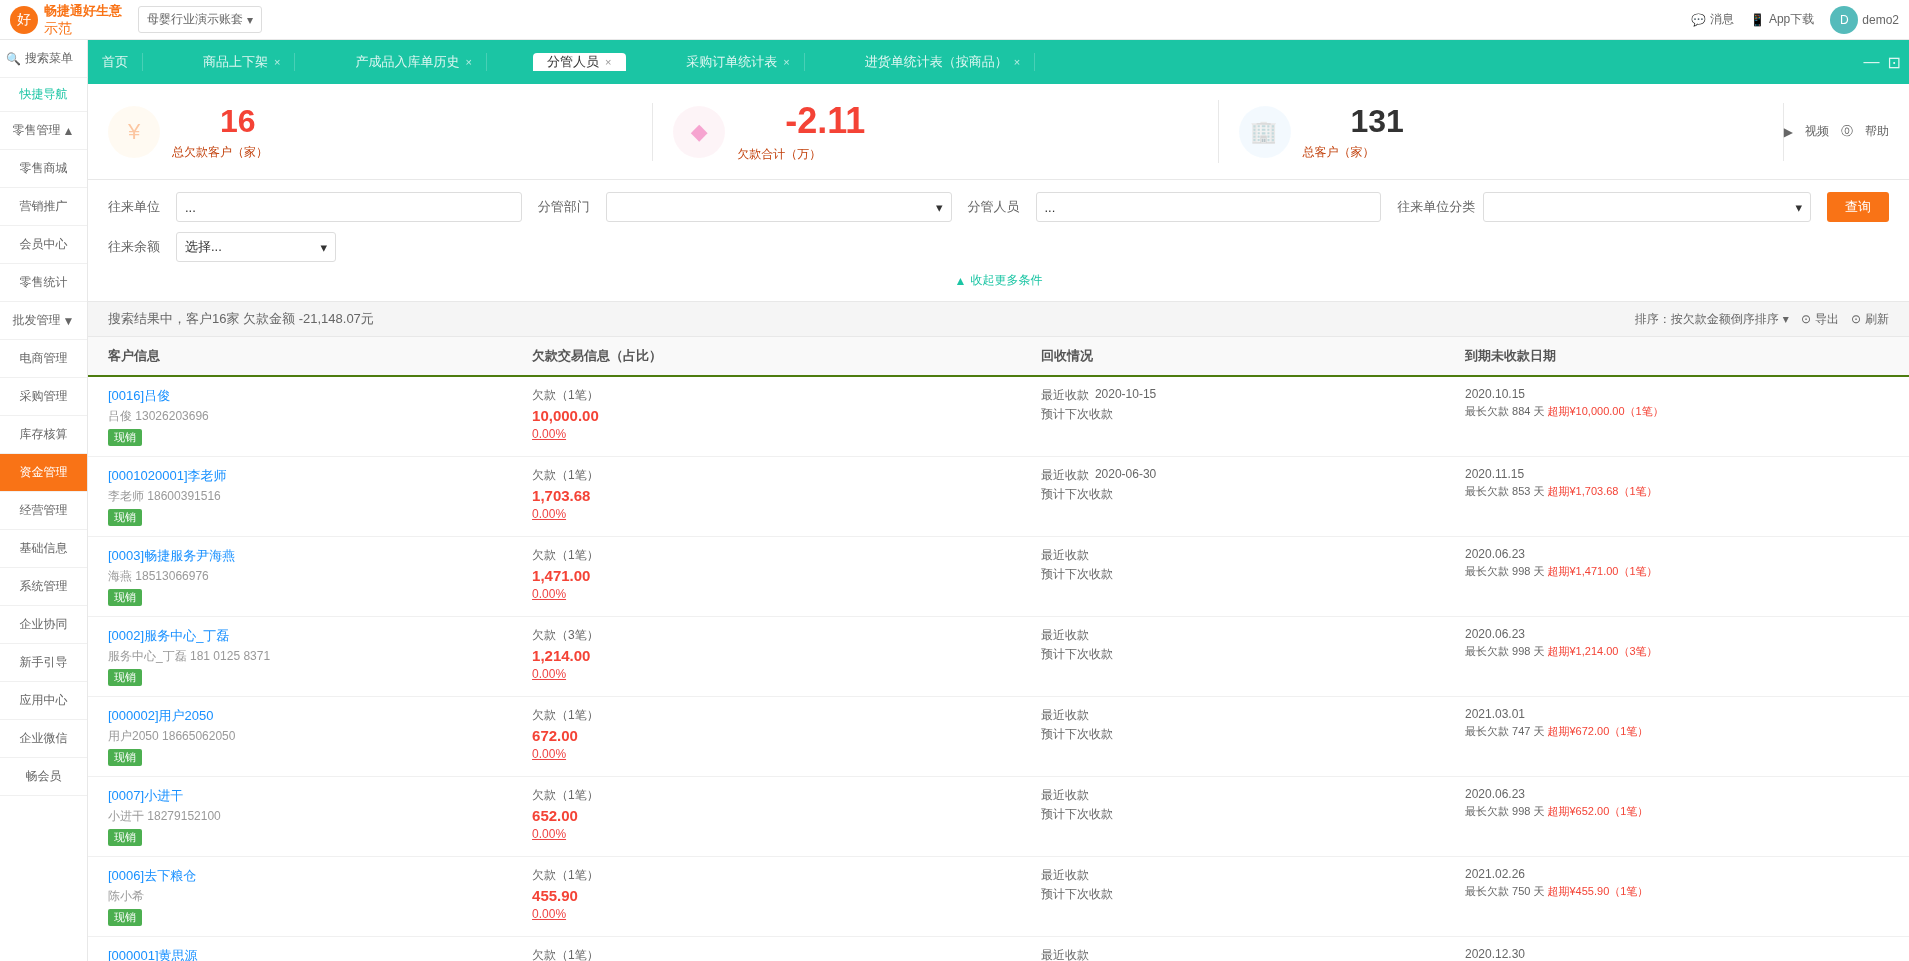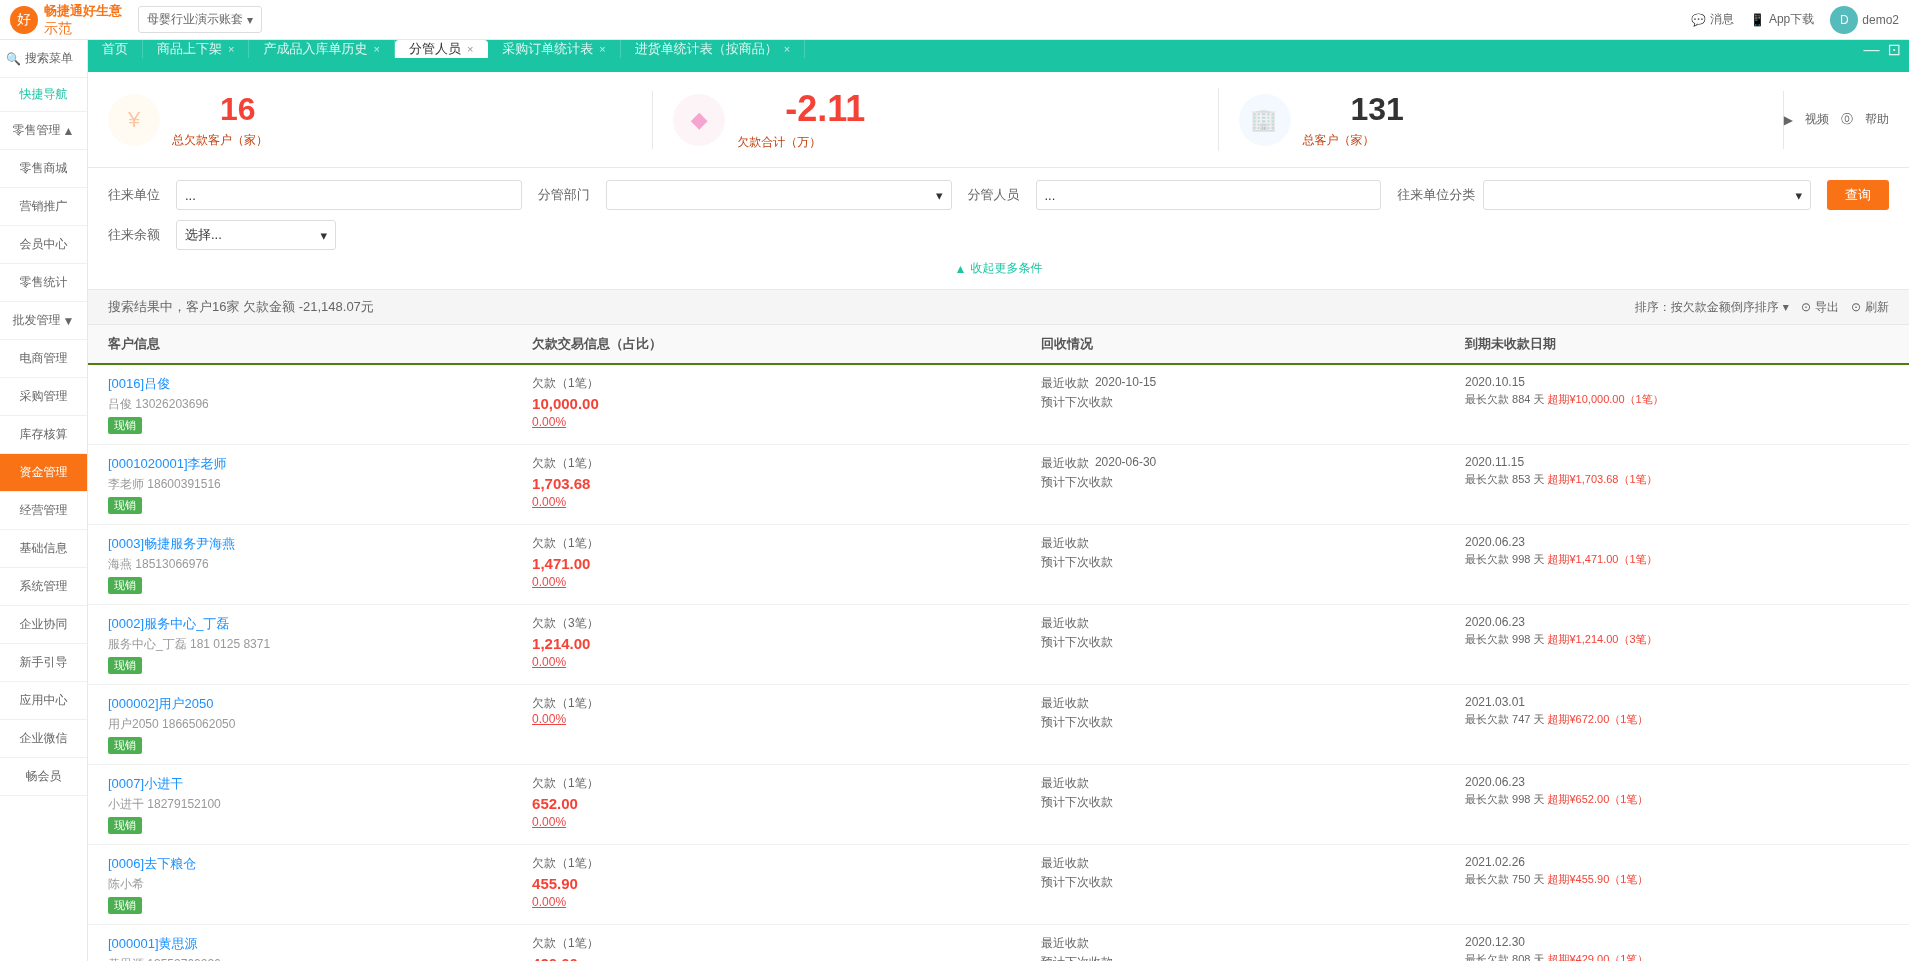--- a/index.html
+++ b/index.html
@@ -15,21 +15,21 @@
     
     .logo-area { display: flex; align-items: center; gap: 6px; margin-right: 16px; }
     .logo-icon { width: 28px; height: 28px; background: #f97316; border-radius: 50%; display: flex; align-items: center; justify-content: center; color: #fff; font-size: 14px; }
     .logo-text { font-size: 13px; color: #f97316; font-weight: bold; }
     .industry-selector { display: flex; align-items: center; gap: 4px; color: #666; font-size: 12px; cursor: pointer; padding: 4px 8px; border: 1px solid #ddd; border-radius: 3px; }
     .top-right { margin-left: auto; display: flex; align-items: center; gap: 16px; }
     .top-right-item { display: flex; align-items: center; gap: 4px; color: #666; font-size: 12px; cursor: pointer; }
     .avatar { width: 28px; height: 28px; background: #5bb; border-radius: 50%; overflow: hidden; display: flex; align-items: center; justify-content: center; color: #fff; font-size: 12px; }
 
     
-    .tab-bar { display: flex; background: #1bc5a4; align-items: flex-start; height: 32px; padding-left: 0; }
+    .tab-bar { display: flex; background: #1bc5a4; align-items: center; height: 44px; padding-left: 0; gap: 46px; }
     .tab { display: flex; align-items: center; padding: 0 14px; font-size: 13px; color: rgba(255,255,255,0.85); cursor: pointer; gap: 6px; border-right: 1px solid rgba(255,255,255,0.2); white-space: nowrap; }
     .tab.active { background: #fff; color: #333; border-radius: 4px 4px 0 0; }
     .tab .close-x { font-size: 11px; color: rgba(255,255,255,0.7); }
     .tab.active .close-x { color: #999; }
     .tab-actions { margin-left: auto; display: flex; align-items: center; padding: 0 8px; gap: 8px; }
     .tab-action-btn { color: rgba(255,255,255,0.85); font-size: 16px; cursor: pointer; }
 
     
     .search-menu { padding: 10px 6px; font-size: 12px; color: #666; display: flex; align-items: center; gap: 4px; cursor: pointer; border-bottom: 1px solid #f0f0f0; }
     .sidebar-nav { flex: 1; overflow-y: auto; }
@@ -443,20 +443,21 @@
         <div class="table-row">
           <div class="customer-info col-customer">
             <div class="customer-name">
               <span>[000002]用户2050</span>
             </div>
             <div class="customer-contact">用户2050 18665062050</div>
             <span class="customer-tag">现销</span>
           </div>
           <div class="debt-info col-debt">
             <div class="debt-label">欠款（1笔）</div>
+            <div class="debt-amount">672.00</div>
             <div class="debt-percent">0.00%</div>
           </div>
           <div class="payback-info col-payback">
             <div class="payback-row">最近收款</div>
             <div class="payback-row">预计下次收款</div>
           </div>
           <div class="overdue-info col-overdue">
             <div class="overdue-date">2021.03.01</div>
             <div class="overdue-detail">
               <span>最长欠款 747 天</span>

